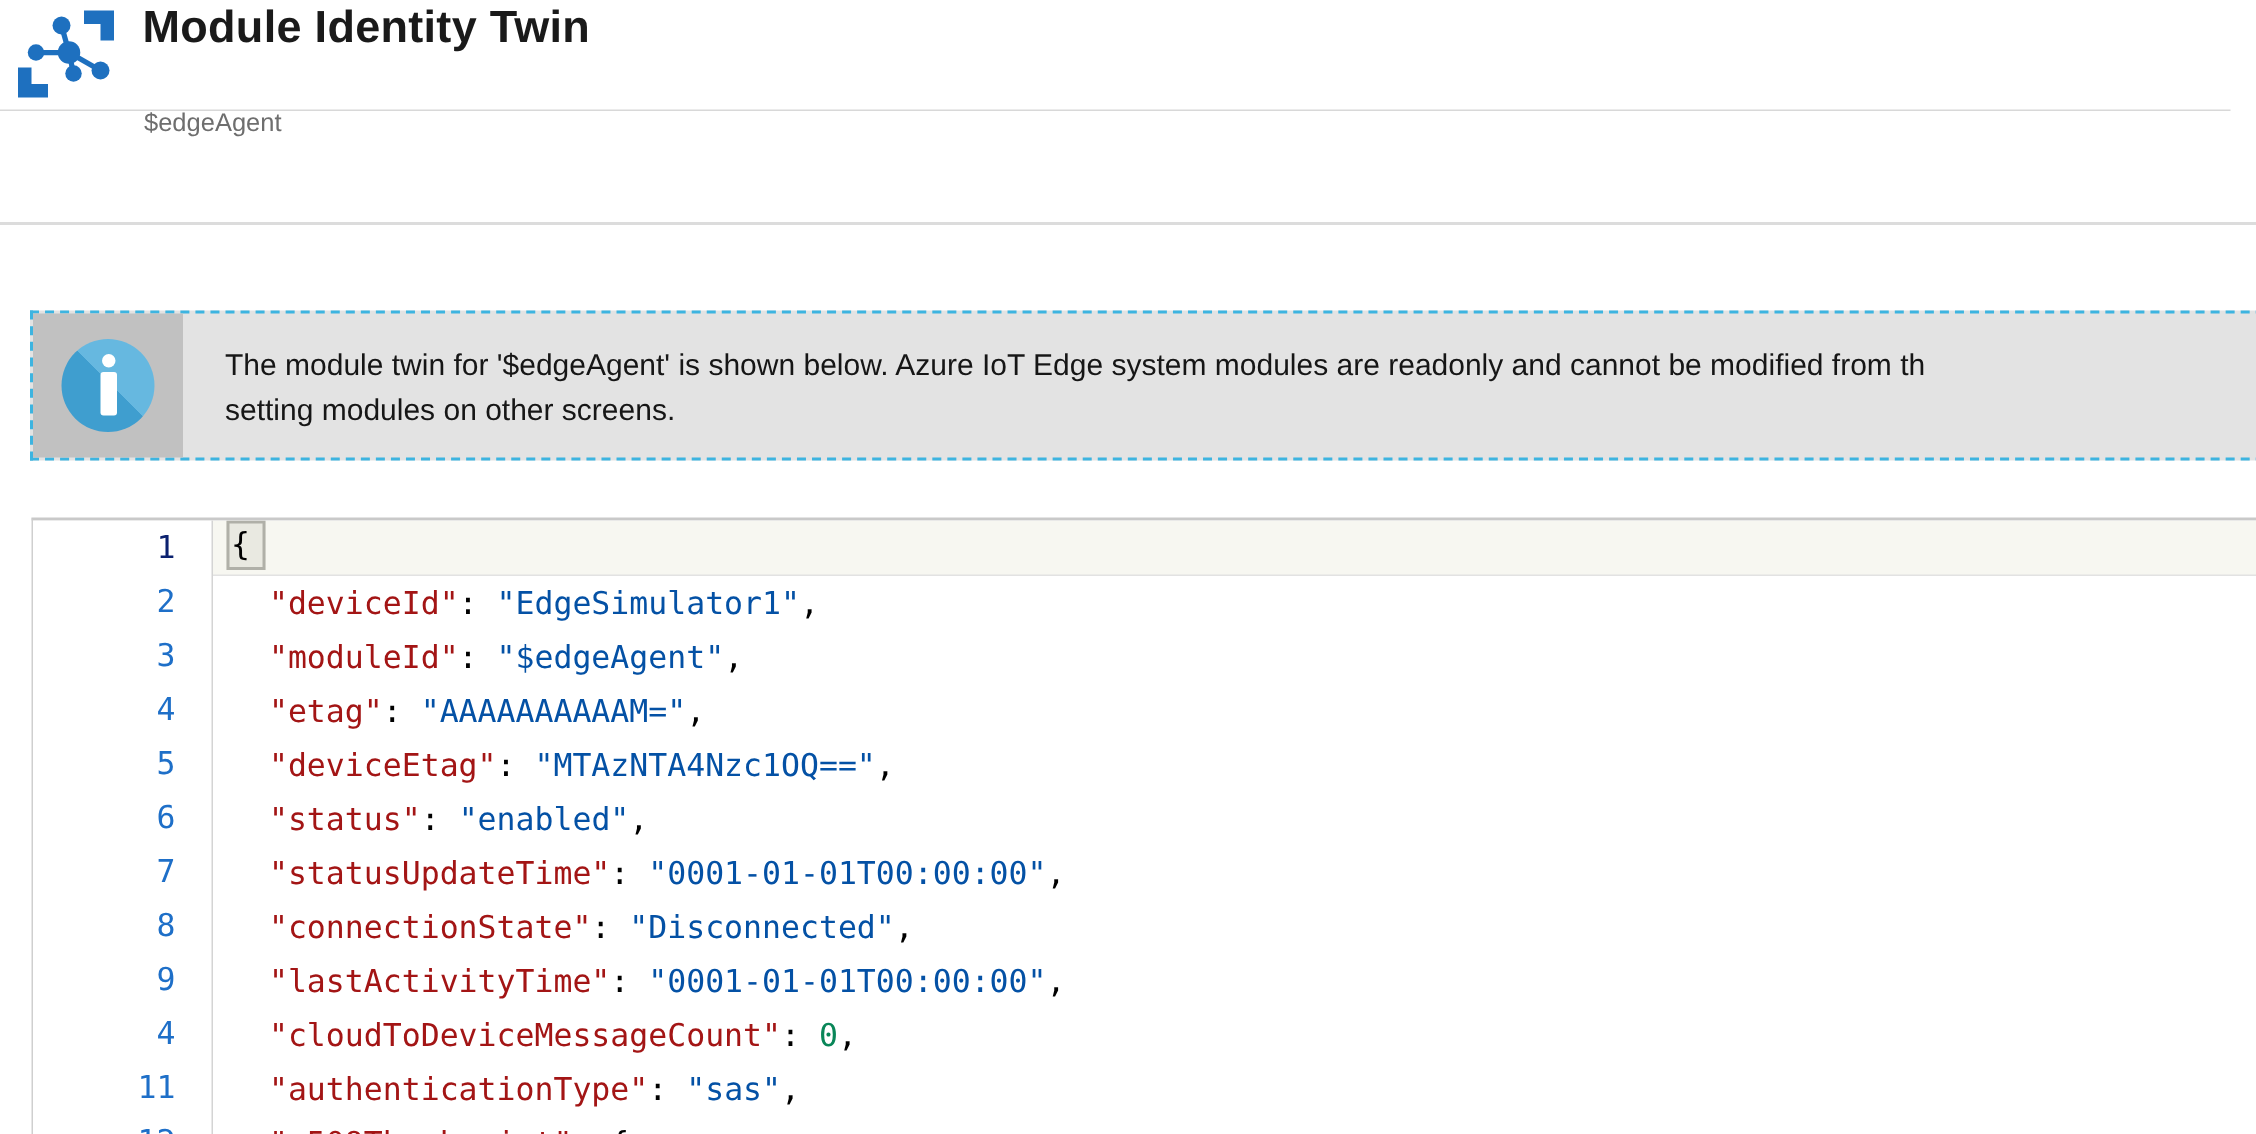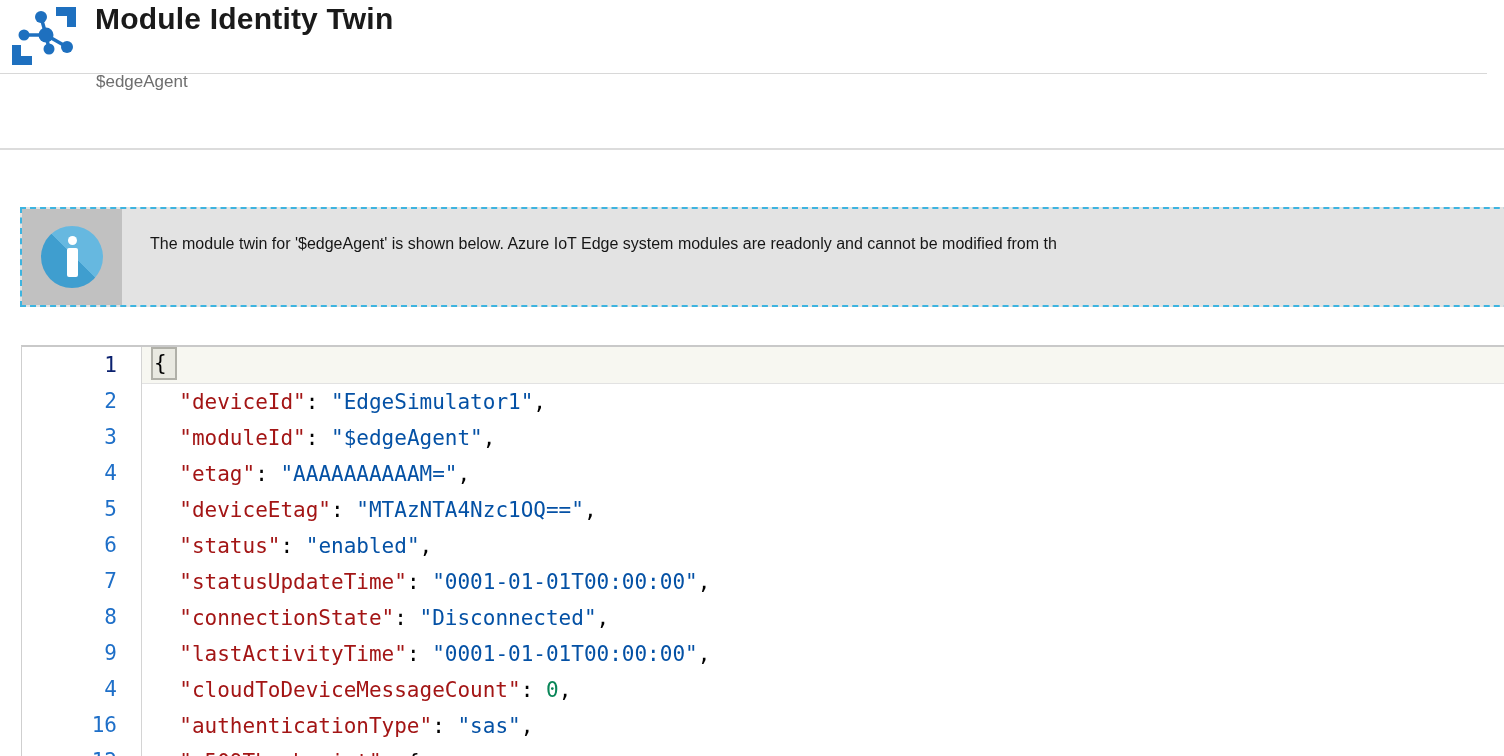--- a/index.html
+++ b/index.html
@@ -21,21 +21,21 @@
   .banner { position:absolute; left:20px; top:207px; width:1560px; height:100px;
             background:#e3e3e3; border:2px dashed #3db4e0; display:flex; }
   .banner-iconbox { width:100px; height:100%; background:#c1c1c1; flex:0 0 100px;
                     display:flex; align-items:center; justify-content:center; }
   .info-circle { width:62px; height:62px; border-radius:50%; position:relative;
                  background:linear-gradient(to top right, #3f9ecf 52%, #66b8e0 52%); }
   .info-dot  { position:absolute; left:27px; top:10px; width:9px; height:9px;
                background:#fff; border-radius:50%; }
   .info-stem { position:absolute; left:26px; top:22px; width:11px; height:29px;
                background:#fff; border-radius:2px; }
-  .banner-text { padding:20px 0 0 28px; font-size:16px; line-height:30px; color:#161616;
+  .banner-text { padding:20px 0 0 28px; font-size:20px; line-height:30px; color:#161616;
                  white-space:nowrap; overflow:hidden; }
 
   
   .editor { position:absolute; left:21px; top:345px; width:1483px; height:411px;
             border-top:2px solid #c9c9c9; border-left:1px solid #cfcfcf;
             background:#fff; overflow:hidden;
             font-family:"DejaVu Sans Mono", monospace; font-size:21px; }
   .gutter { position:absolute; left:0; top:0; width:119px; height:100%; background:#fff; }
   .gutter-sep { position:absolute; left:119px; top:0; width:1px; height:100%; background:#d4d4d4; }
   .code-area { position:absolute; left:120px; top:0; right:0; height:100%; }
@@ -85,36 +85,37 @@
 
 <div class="banner">
   <div class="banner-iconbox">
     <div class="info-circle">
       <div class="info-dot"></div>
       <div class="info-stem"></div>
     </div>
   </div>
   <div class="banner-text" id="banner-text">
       <div>The module twin for '$edgeAgent' is shown below. Azure IoT Edge system modules are readonly and cannot be modified from th</div>
+      <div>setting modules on other screens.</div>
     </div>
 </div>
 
 <div class="editor">
   <div class="gutter" id="gutter">
       <div class="gutter-row active">1</div>
       <div class="gutter-row">2</div>
       <div class="gutter-row">3</div>
       <div class="gutter-row">4</div>
       <div class="gutter-row">5</div>
       <div class="gutter-row">6</div>
       <div class="gutter-row">7</div>
       <div class="gutter-row">8</div>
       <div class="gutter-row">9</div>
       <div class="gutter-row">4</div>
-      <div class="gutter-row">16</div>
+      <div class="gutter-row">11</div>
       <div class="gutter-row">12</div>
     </div>
   <div class="gutter-sep"></div>
   <div class="code-area" id="code-area">
       <div class="code-row active"><span class="tok-bracket">{</span></div>
       <div class="code-row">  <span class="tok-key">"deviceId"</span><span class="tok-punct">: </span><span class="tok-str">"EdgeSimulator1"</span><span class="tok-punct">,</span></div>
       <div class="code-row">  <span class="tok-key">"moduleId"</span><span class="tok-punct">: </span><span class="tok-str">"$edgeAgent"</span><span class="tok-punct">,</span></div>
       <div class="code-row">  <span class="tok-key">"etag"</span><span class="tok-punct">: </span><span class="tok-str">"AAAAAAAAAAM="</span><span class="tok-punct">,</span></div>
       <div class="code-row">  <span class="tok-key">"deviceEtag"</span><span class="tok-punct">: </span><span class="tok-str">"MTAzNTA4Nzc1OQ=="</span><span class="tok-punct">,</span></div>
       <div class="code-row">  <span class="tok-key">"status"</span><span class="tok-punct">: </span><span class="tok-str">"enabled"</span><span class="tok-punct">,</span></div>

